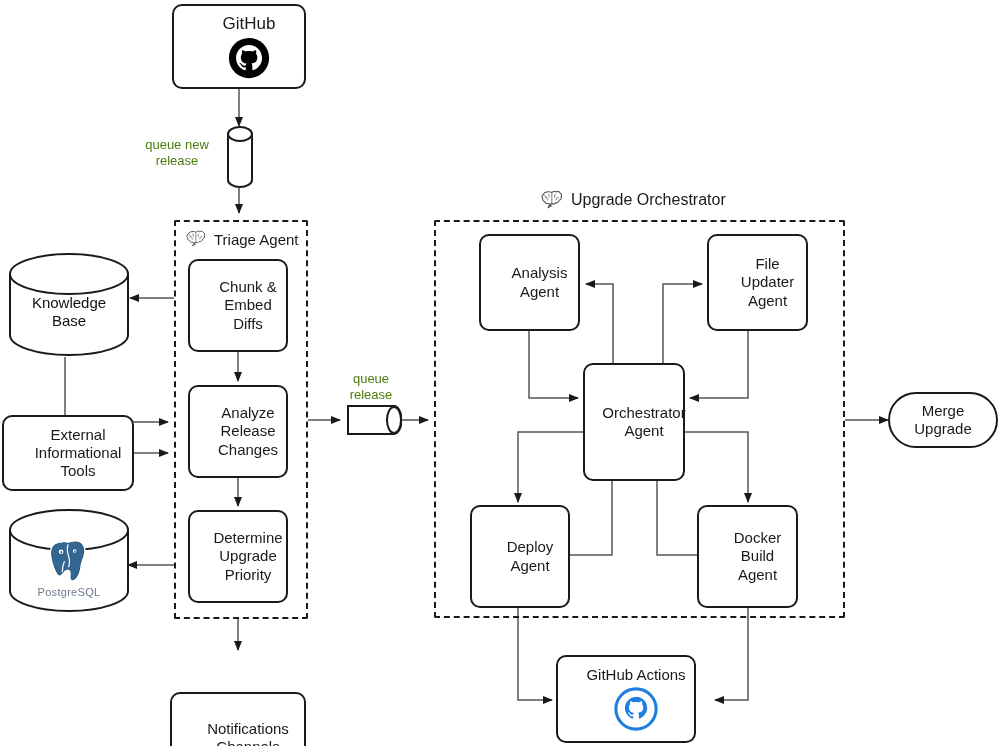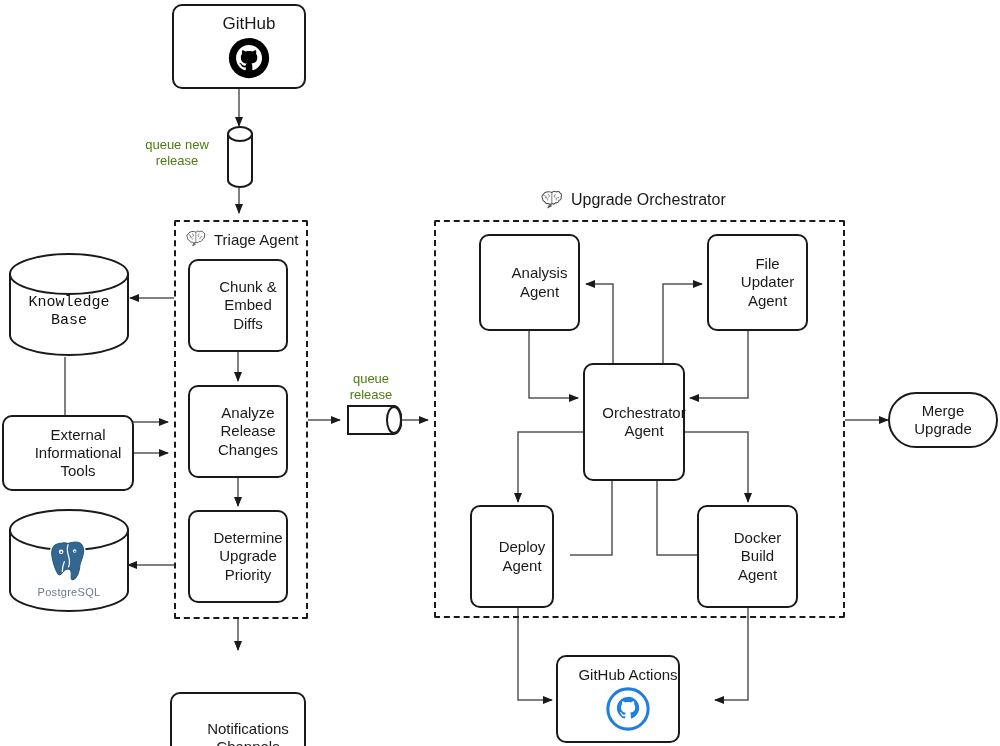--- a/index.html
+++ b/index.html
@@ -131,21 +131,21 @@
     <div class="lbl f15">Determine
 Upgrade
 Priority</div>
   </div>
 
   <div class="cyl" style="left:8px;top:252px;width:122px;height:105px;">
     <svg width="122" height="105" viewBox="0 0 122 105">
       <path d="M2,22 L2,83 A59,20 0 0 0 120,83 L120,22 Z" fill="#ffffff" stroke="#1a1a1a" stroke-width="2"></path>
       <ellipse cx="61" cy="22" rx="59" ry="20" fill="#ffffff" stroke="#1a1a1a" stroke-width="2"></ellipse>
     </svg>
-    <div class="lbl f15" style="position:absolute;left:0;top:42px;width:122px;text-align:center;font-family:Liberation Mono, monospace;">Knowledge
+    <div class="lbl f15" style="position:absolute;left:0;top:42px;width:122px;text-align:center;">Knowledge
 Base</div>
   </div>
 
   <div class="node rounded" style="left:2px;top:415px;width:132px;height:76px;">
     <div class="lbl f15">External
 Informational
 Tools</div>
   </div>
 
   <div class="cyl" style="left:8px;top:508px;width:122px;height:105px;">
@@ -208,32 +208,32 @@
     <div class="lbl f15">File
 Updater
 Agent</div>
   </div>
 
   <div class="node rounded" style="left:583px;top:363px;width:102px;height:118px;">
     <div class="lbl f15">Orchestrator
 Agent</div>
   </div>
 
-  <div class="node rounded" style="left:470px;top:505px;width:84px;height:103px;">
+  <div class="node rounded" style="left:470px;top:505px;width:100px;height:103px;">
     <div class="lbl f15">Deploy
 Agent</div>
   </div>
 
   <div class="node rounded" style="left:697px;top:505px;width:101px;height:103px;">
     <div class="lbl f15">Docker
 Build
 Agent</div>
   </div>
 
-  <div class="node rounded stack" style="left:556px;top:655px;width:124px;height:88px;">
+  <div class="node rounded stack" style="left:556px;top:655px;width:140px;height:88px;">
     <div class="f15" style="margin-bottom:3px;">GitHub Actions</div>
     <span style="line-height:0;">
       <svg width="46" height="46" viewBox="0 0 48 48">
         <circle cx="24" cy="24" r="21" fill="none" stroke="#1f7fe0" stroke-width="3.2"></circle>
         <path fill="#1f7fe0" d="M24 11.4c-6.4 0-11.6 5.2-11.6 11.6 0 5.1 3.3 9.5 7.9 11 .6.1.8-.2.8-.5v-2c-3.2.7-3.9-1.6-3.9-1.6-.5-1.3-1.3-1.7-1.3-1.7-1.1-.7.1-.7.1-.7 1.2.1 1.8 1.2 1.8 1.2 1 1.8 2.7 1.3 3.4.9.1-.7.4-1.3.8-1.6-2.6-.3-5.3-1.3-5.3-5.8 0-1.3.5-2.3 1.2-3.1-.1-.3-.5-1.5.1-3.2 0 0 1-.3 3.2 1.2.9-.3 1.9-.4 2.9-.4s2 .1 2.9.4c2.2-1.5 3.2-1.2 3.2-1.2.6 1.7.2 2.9.1 3.2.7.8 1.2 1.8 1.2 3.1 0 4.5-2.7 5.4-5.3 5.7.4.4.8 1.1.8 2.2v3.2c0 .3.2.6.8.5 4.6-1.5 7.9-5.9 7.9-11 0-6.4-5.2-11.6-11.6-11.6z"></path>
       </svg>
     </span>
   </div>
 
   <div class="node pill" style="left:888px;top:392px;width:110px;height:56px;">

